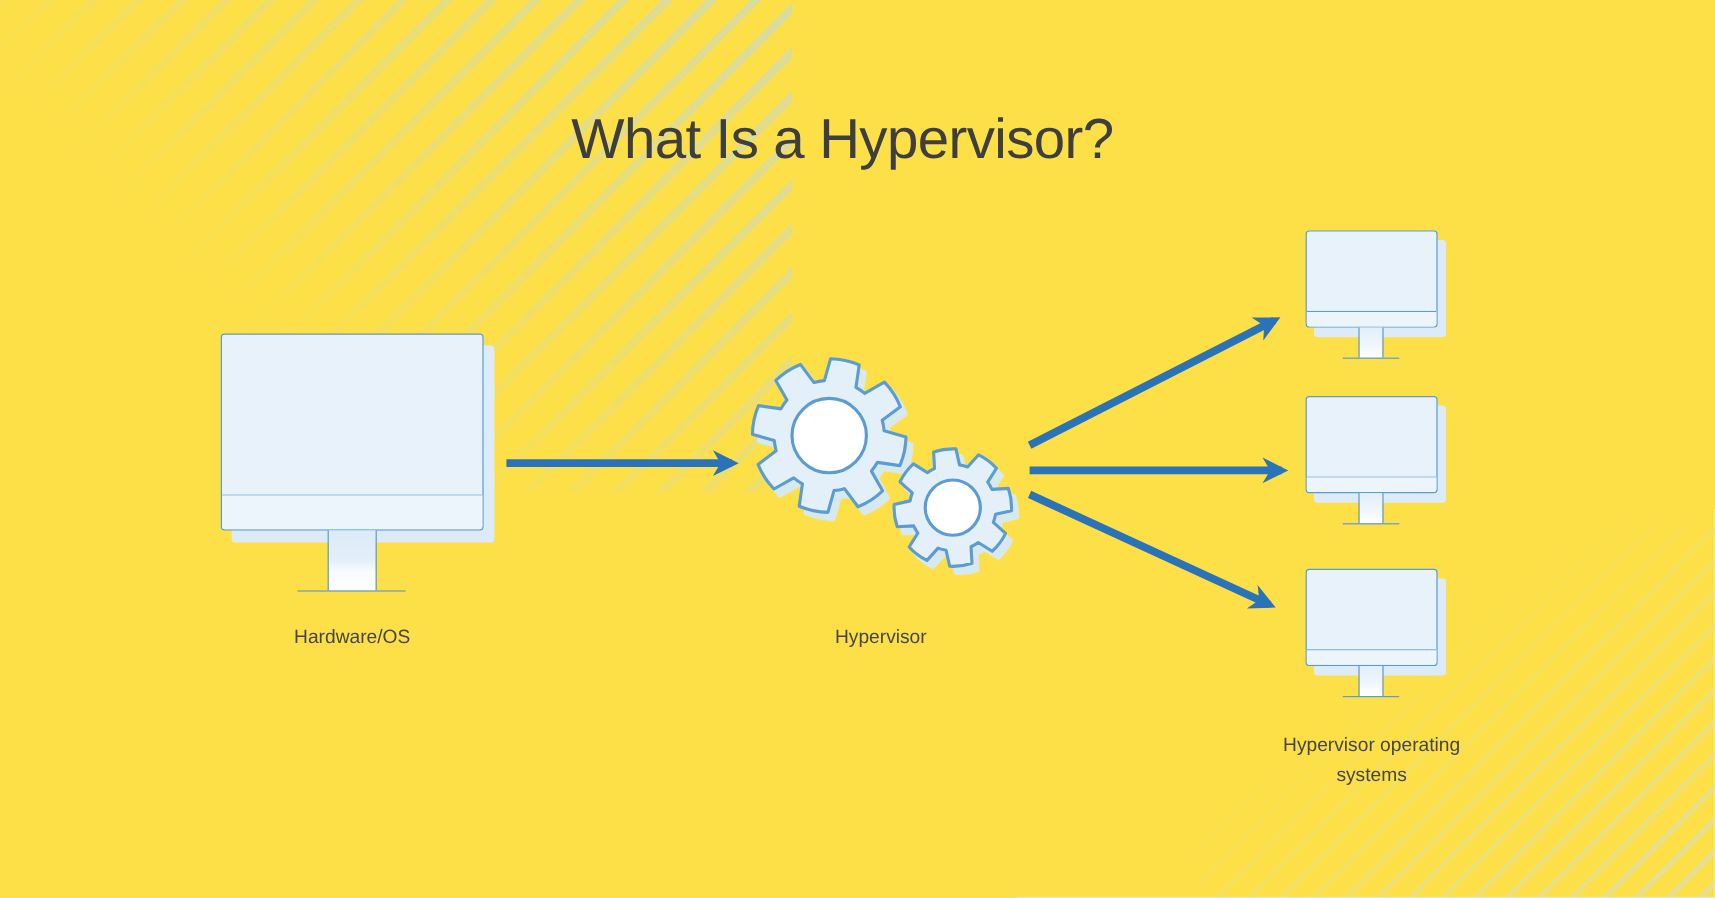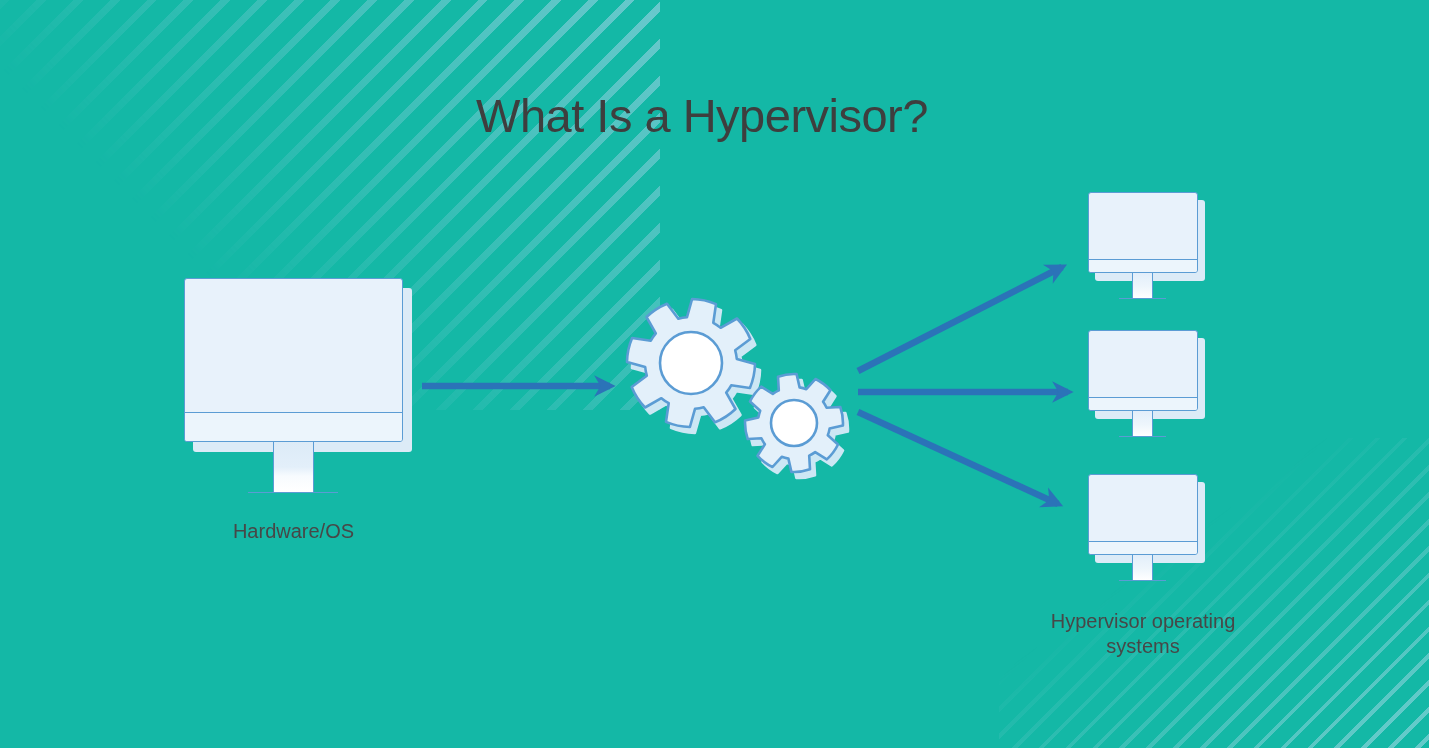--- a/index.html
+++ b/index.html
@@ -12,21 +12,21 @@
     --label:#474747;
   }
   *{margin:0;padding:0;box-sizing:border-box;}
   html,body{width:1429px;height:748px;}
   body{
     font-family:"Liberation Sans", sans-serif;
     background:#ffffff;
     position:relative;
     overflow:hidden;
   }
-  .canvas{position:absolute;inset:0;background:#14b8a6;}
+  .canvas{position:absolute;inset:0;background:#fde047;}
 
   
   .stripes{position:absolute;pointer-events:none;}
   .stripes.tl{
     left:0;top:0;width:660px;height:410px;
     background:repeating-linear-gradient(135deg,
       rgba(184,216,241,0.55) 0px, rgba(184,216,241,0.55) 7px,
       rgba(255,255,255,0) 7px, rgba(255,255,255,0) 26px);
     -webkit-mask-image:linear-gradient(225deg, rgba(0,0,0,0.95) 0%, rgba(0,0,0,0) 68%);
     mask-image:linear-gradient(225deg, rgba(0,0,0,0.95) 0%, rgba(0,0,0,0) 68%);
@@ -65,21 +65,21 @@
     position:absolute;
     border-left:1.5px solid var(--outline);
     border-right:1.5px solid var(--outline);
   }
   .base{
     position:absolute;height:0;
     border-top:1.5px solid var(--outline);
   }
   .node-label{
     position:absolute;
-    font-size:20px;color:var(--label);
+    font-size:16px;color:var(--label);
     text-align:center;line-height:25px;
   }
 
   
   .hw{left:184px;top:278px;width:219px;height:280px;}
   .hw .screen{width:219px;height:164px;box-shadow:9px 10px 0 var(--shadow);}
   .hw .bezel{height:29px;}
   .hw .stand{
     left:89px;top:164px;width:41px;height:50px;
     background:linear-gradient(180deg,#dcebf7 0%,#e3effa 50%,#f7fbfe 68%,#ffffff 100%);
@@ -143,20 +143,21 @@
       <path class="gear-body" d="M778.0,376.7 A49,49 0 0 1 796.6,374.1 L799.6,387.4 A36,36 0 0 1 806.3,389.2 L815.5,379.0 A49,49 0 0 1 830.4,390.2 L823.1,401.8 A36,36 0 0 1 826.6,407.8 L840.3,407.0 A49,49 0 0 1 842.9,425.6 L829.6,428.6 A36,36 0 0 1 827.8,435.3 L838.0,444.5 A49,49 0 0 1 826.8,459.4 L815.2,452.1 A36,36 0 0 1 809.2,455.6 L810.0,469.3 A49,49 0 0 1 791.4,471.9 L788.4,458.6 A36,36 0 0 1 781.7,456.8 L772.5,467.0 A49,49 0 0 1 757.6,455.8 L764.9,444.2 A36,36 0 0 1 761.4,438.2 L747.7,439.0 A49,49 0 0 1 745.1,420.4 L758.4,417.4 A36,36 0 0 1 760.2,410.7 L750.0,401.5 A49,49 0 0 1 761.2,386.6 L772.8,393.9 A36,36 0 0 1 778.8,390.4 Z"></path>
       <circle class="gear-hole" cx="794" cy="423" r="23"></circle>
     </g>
 
     <line class="arrow" x1="422" y1="386" x2="610" y2="386" marker-end="url(#head)"></line>
     <line class="arrow" x1="858" y1="371" x2="1062" y2="267" marker-end="url(#head)"></line>
     <line class="arrow" x1="858" y1="392" x2="1068" y2="392" marker-end="url(#head)"></line>
     <line class="arrow" x1="858" y1="412" x2="1058" y2="504" marker-end="url(#head)"></line>
   </svg>
 
+  <div class="node-label hypervisor-label">Hypervisor</div>
 
   <div class="node vm vm1">
     <div class="screen">
       <div class="bezel"></div>
     </div>
     <div class="stand"></div>
     <div class="base"></div>
   </div>
   <div class="node vm vm2">
     <div class="screen">

